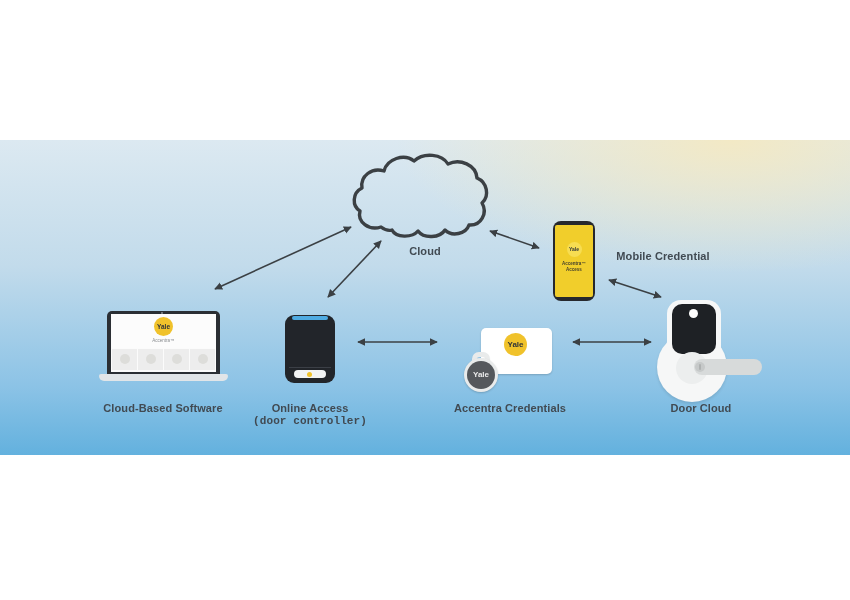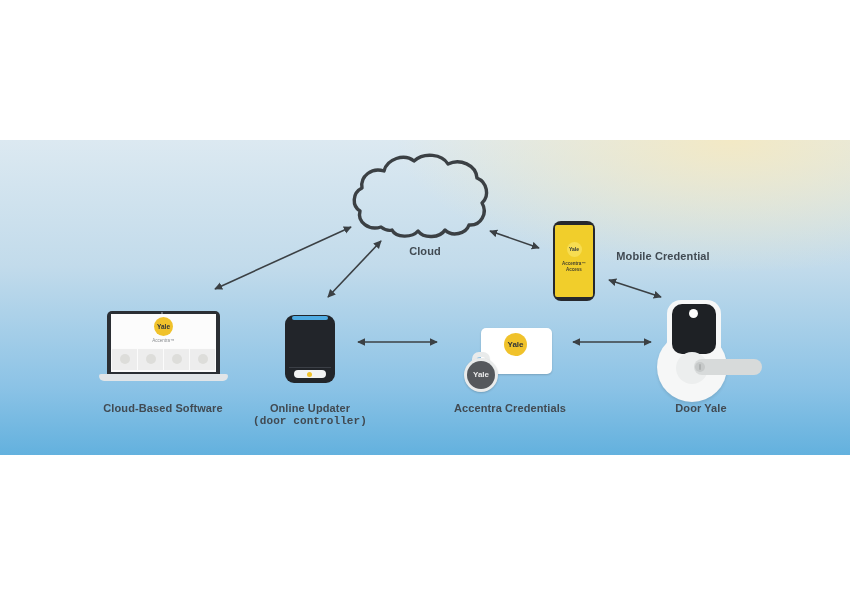--- a/index.html
+++ b/index.html
@@ -141,18 +141,18 @@
   <div class="abs lk-panel"></div>
   <div class="abs lk-led"></div>
   <div class="abs lk-hub"></div>
   <div class="abs lk-handle"></div>
   <div class="abs lk-key">
     <span class="lk-slot"></span>
   </div>
 
   <div class="lbl" style="left:395px;top:245px;width:60px;text-align:center;">Cloud</div>
   <div class="lbl" style="left:88px;top:402px;width:150px;">Cloud-Based Software</div>
-  <div class="lbl" style="left:235px;top:402px;width:150px;">Online Updater</div>
+  <div class="lbl" style="left:235px;top:402px;width:150px;">Online Access</div>
   <div class="lbl" style="left:235px;top:415px;width:150px;font-family:Liberation Mono, monospace;">(door controller)</div>
   <div class="lbl" style="left:435px;top:402px;width:150px;">Accentra Credentials</div>
   <div class="lbl" style="left:598px;top:250px;width:130px;text-align:center;">Mobile Credential</div>
-  <div class="lbl" style="left:626px;top:402px;width:150px;">Door Yale</div>
+  <div class="lbl" style="left:626px;top:402px;width:150px;">Door Cloud</div>
 </div>
 
 </body></html>

